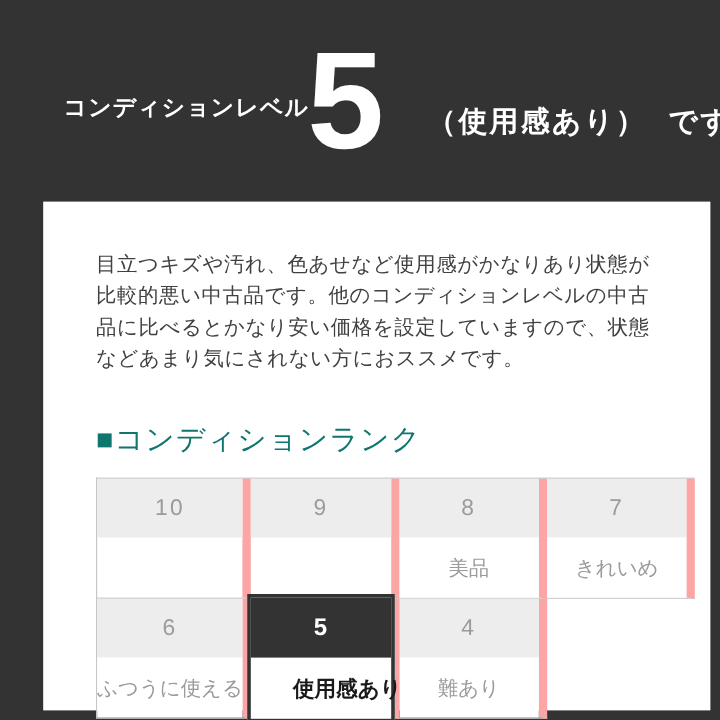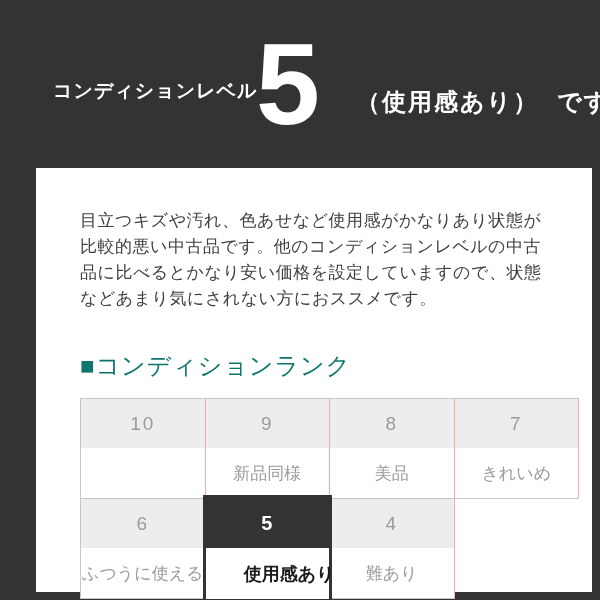--- a/index.html
+++ b/index.html
@@ -60,21 +60,21 @@
   
   .rank-table {
     display: grid;
     grid-template-columns: repeat(4, 1fr);
     width: 498px;
     border-top: 1px solid #c6c6c6;
     border-left: 1px solid #c6c6c6;
   }
   .cell {
     display: flex; flex-direction: column;
-    border-right: 1px solid #fca5a5;
+    border-right: 7px solid #fca5a5;
     border-bottom: 1px solid #c6c6c6;
     box-sizing: border-box;
   }
   .cell.empty { border-right: none; border-bottom: none; }
   .num {
     height: 49px;
     background: #ededed;
     color: #9b9b9b;
     font-size: 19px; letter-spacing: 2px;
     display: flex; align-items: center; justify-content: center;
@@ -127,21 +127,20 @@
   <p class="desc">目立つキズや汚れ、色あせなど使用感がかなりあり状態が比較的悪い中古品です。他のコンディションレベルの中古品に比べるとかなり安い価格を設定していますので、状態などあまり気にされない方におススメです。</p>
   <h2 class="section-heading">■コンディションランク</h2>
 
   <div class="rank-table">
 
     <div class="cell">
       <div class="num">10</div>
     </div>
     <div class="cell">
       <div class="num">9</div>
-      <div class="lbl">新品同様</div>
     </div>
     <div class="cell">
       <div class="num">8</div>
       <div class="lbl">美品</div>
     </div>
     <div class="cell">
       <div class="num">7</div>
       <div class="lbl">きれいめ</div>
     </div>
 

